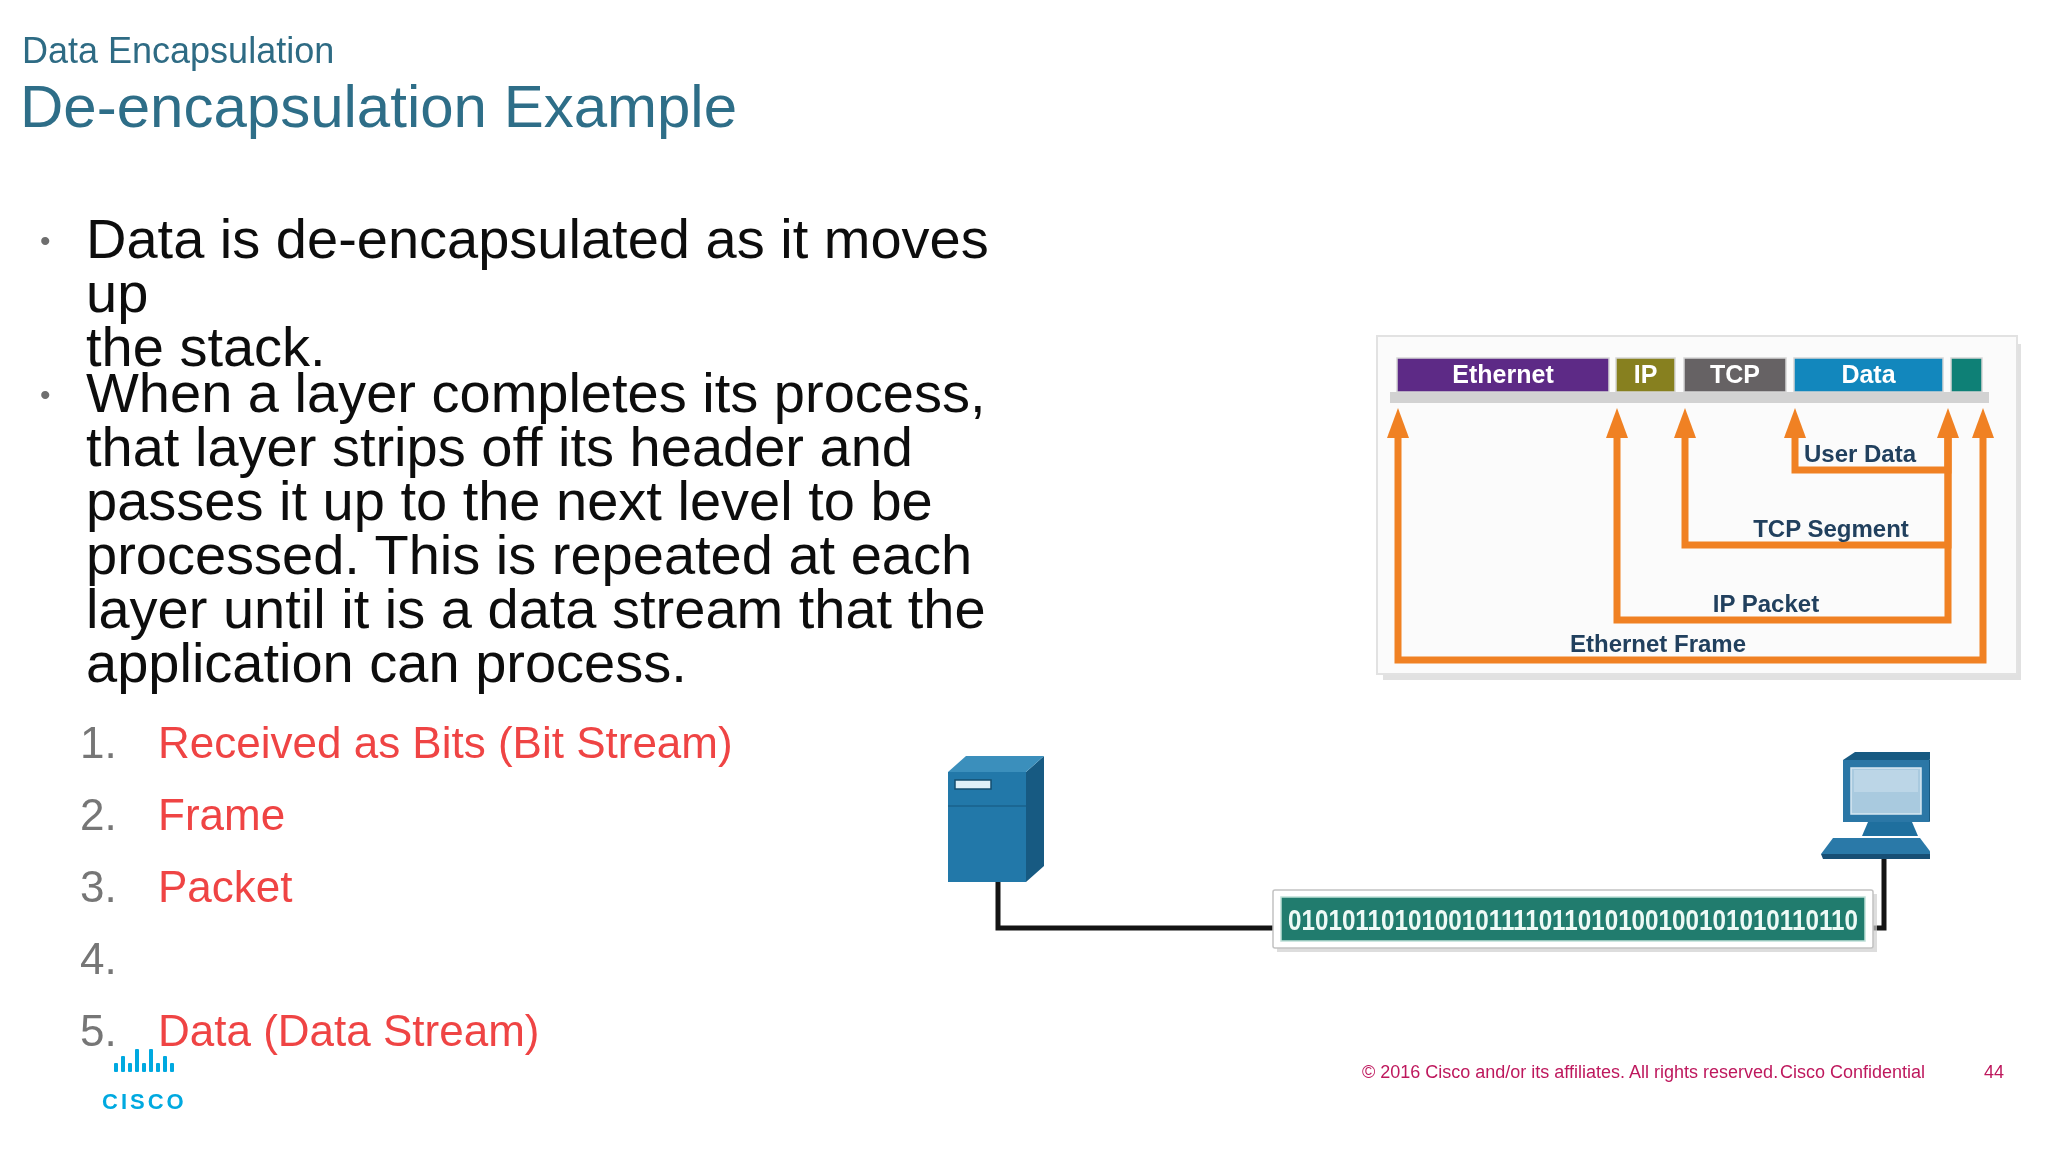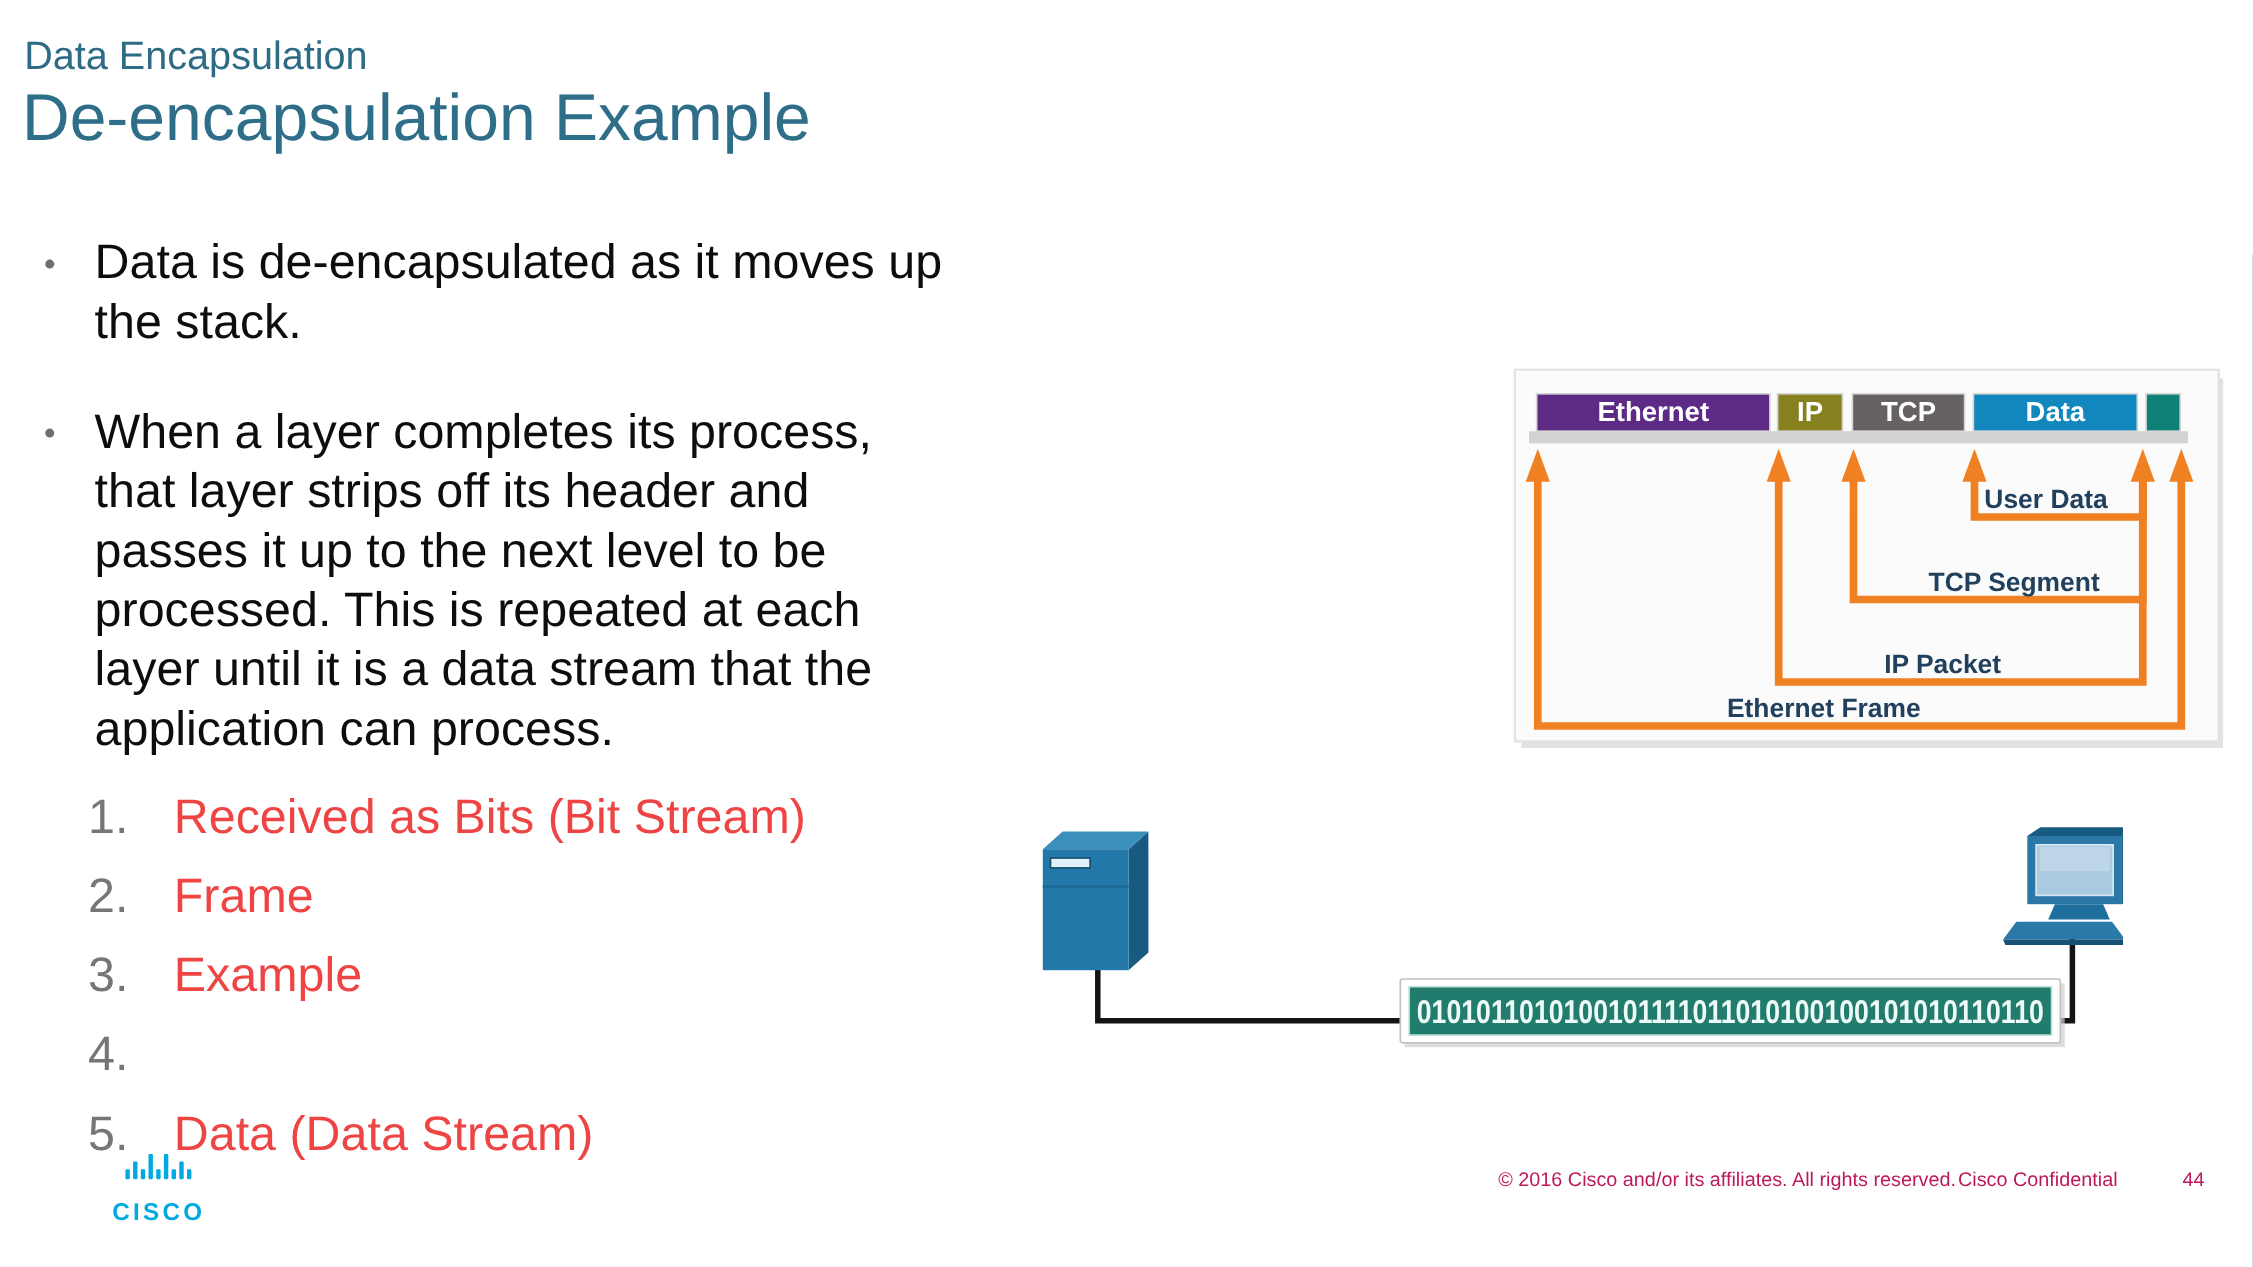--- a/index.html
+++ b/index.html
@@ -6,21 +6,21 @@
   .slide{
     position:relative;width:2048px;height:1152px;background:#ffffff;overflow:hidden;
     font-family:"Liberation Sans","DejaVu Sans",sans-serif;
   }
   
   .kicker{position:absolute;left:22px;top:30px;font-size:36px;color:#2e6b84;}
   .title{position:absolute;left:20px;top:74px;font-size:60px;color:#2e6e88;line-height:1.1;}
   
   .bullet{position:absolute;left:40px;display:flex;align-items:flex-start;}
   .bullet .dot{width:46px;color:#6e6e6e;font-size:30px;line-height:54px;padding-top:2px;}
-  .bullet .btxt{width:960px;font-size:44px;line-height:54px;color:#0d0d0d;white-space:pre-line;}
+  .bullet .btxt{width:960px;font-size:56px;line-height:54px;color:#0d0d0d;white-space:pre-line;}
   .bullet1{top:212px;}
   .bullet2{top:366px;}
   
   .numlist{position:absolute;left:80px;top:714px;}
   .numrow{display:flex;height:72px;align-items:flex-start;}
   .numrow .num{width:78px;color:#767676;font-size:44px;line-height:58px;}
   .numrow .ntxt{color:#ef4444;font-size:44px;line-height:58px;}
   
   .encap-svg{position:absolute;left:1376px;top:335px;}
   .net-svg{position:absolute;left:930px;top:740px;}
@@ -64,21 +64,21 @@
     <div class="numrow">
       <span class="num">1.</span>
       <span class="ntxt">Received as Bits (Bit Stream)</span>
     </div>
     <div class="numrow">
       <span class="num">2.</span>
       <span class="ntxt">Frame</span>
     </div>
     <div class="numrow">
       <span class="num">3.</span>
-      <span class="ntxt">Example</span>
+      <span class="ntxt">Packet</span>
     </div>
     <div class="numrow">
       <span class="num">4.</span>
     </div>
     <div class="numrow">
       <span class="num">5.</span>
       <span class="ntxt">Data (Data Stream)</span>
     </div>
   </div>
 

